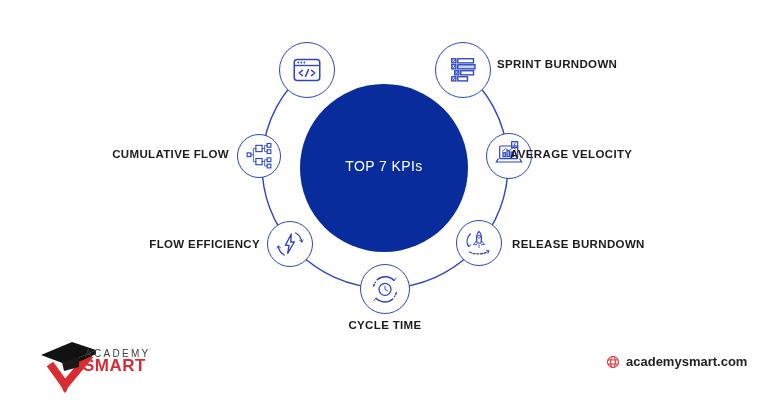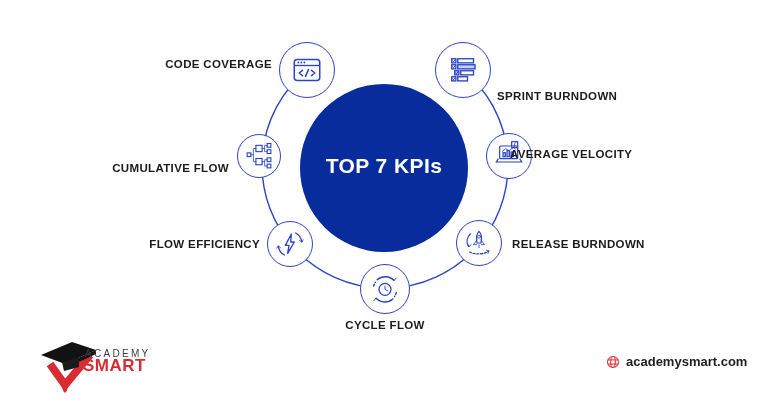--- a/index.html
+++ b/index.html
@@ -7,21 +7,21 @@
        font-family:"Liberation Sans",sans-serif;}
   .canvas{position:absolute;inset:0;background:#ffffff;}
 
   
   .ring-layer{position:absolute;left:0;top:0;z-index:0;}
   .ring-arc{fill:none;stroke:var(--diagram-stroke,#2B44C4);stroke-width:1.4;}
   .center-circle{fill:var(--center-circle,#082C9B);}
 
   
   .center-title{position:absolute;left:384px;top:166px;transform:translate(-50%,-50%);
-    color:#ffffff;font-weight:bold;font-size:21px;letter-spacing:.4px;white-space:nowrap;z-index:2;}
+    color:#ffffff;font-weight:normal;font-size:14px;letter-spacing:.4px;white-space:nowrap;z-index:2;}
 
   
   .node{position:absolute;border-radius:50%;background:#fff;
     border:1.5px solid var(--diagram-stroke,#2B44C4);box-sizing:border-box;
     display:flex;align-items:center;justify-content:center;z-index:1;}
   .n-code{left:279px;top:42px;width:56px;height:56px;}
   .n-sprint{left:435px;top:42px;width:56px;height:56px;}
   .n-cumulative{left:237px;top:134px;width:44px;height:44px;}
   .n-average{left:486px;top:133px;width:46px;height:46px;}
   .n-flow{left:267px;top:221px;width:46px;height:46px;}
@@ -36,22 +36,22 @@
   .icb{fill:none;stroke:var(--diagram-stroke,#2B44C4);stroke-width:1.8;}
   .icc{fill:none;stroke:var(--diagram-stroke,#2B44C4);stroke-width:1.3;
       stroke-linecap:round;stroke-linejoin:round;}
   .icd{fill:none;stroke:var(--diagram-stroke,#2B44C4);stroke-width:2;
       stroke-linecap:round;stroke-linejoin:round;stroke-dasharray:3 2.6;}
 
   
   .kpi-label{position:absolute;font-weight:bold;font-size:11.5px;letter-spacing:.35px;
     color:var(--label-text,#1B1B1B);white-space:nowrap;z-index:2;line-height:14px;}
   .l-code{right:496px;top:57px;}
-  .l-sprint{left:497px;top:57px;margin-top:32px;}
-  .l-cumulative{right:539px;top:161px;}
+  .l-sprint{left:497px;top:57px;}
+  .l-cumulative{right:539px;top:147px;}
   .l-average{left:510px;top:147px;}
   .l-flow{right:508px;top:237px;margin-left:48px;}
   .l-release{left:512px;top:237px;}
   .l-cycle{left:385px;top:318px;transform:translateX(-50%);}
 
   
   .brand{position:absolute;left:38px;top:336px;width:150px;height:60px;z-index:2;}
   .brand-cap{position:absolute;left:0;top:0;}
   .brand-academy{position:absolute;left:47px;top:12px;font-size:10px;font-weight:normal;
     letter-spacing:2.3px;color:var(--brand-dark,#3D3D3D);white-space:nowrap;}
@@ -161,27 +161,26 @@
       <path d="M24,19.8 V24.5 L28,26.6" class="icc"></path>
       <path d="M13,11 A17,17 0 0 1 36.5,11.8" class="ic"></path>
       <polyline points="33.5,8.7 36.9,12.1 39.6,8.6" class="icc"></polyline>
       <path d="M35,38 A17,17 0 0 1 11.5,37.2" class="ic"></path>
       <polyline points="14.5,40.3 11.1,36.9 8.4,40.4" class="icc"></polyline>
       <path d="M8,20 A16,16 0 0 1 10.5,14.5" class="icd"></path>
       <path d="M40,29 A16,16 0 0 1 37.5,34.5" class="icd"></path>
     </svg>
   </div>
 
-  <div class="kpi-label l-code">CODE COVERAGE</div>
   <div class="kpi-label l-sprint">SPRINT BURNDOWN</div>
   <div class="kpi-label l-cumulative">CUMULATIVE FLOW</div>
   <div class="kpi-label l-average">AVERAGE VELOCITY</div>
   <div class="kpi-label l-flow">FLOW EFFICIENCY</div>
   <div class="kpi-label l-release">RELEASE BURNDOWN</div>
-  <div class="kpi-label l-cycle">CYCLE FLOW</div>
+  <div class="kpi-label l-cycle">CYCLE TIME</div>
 
   <div class="brand">
     <svg class="brand-cap" width="60" height="58" viewBox="0 0 60 58">
       <path d="M12,28 L27,49 L52,19" fill="none" stroke="#D92C32" stroke-width="8" stroke-linecap="butt" stroke-linejoin="miter"></path>
       <path d="M27,44 C23.5,49 23.5,54 27,57 C30.5,54 30.5,49 27,44 Z" fill="#D92C32"></path>
       <polygon points="3,19 34,6 58,14 27,28" fill="#121212"></polygon>
       <polygon points="27,28 58,14 58,18 28,32" fill="#121212"></polygon>
       <polygon points="24,26 41,21 41,31 26,35" fill="#1a1a1a"></polygon>
     </svg>
     <div class="brand-academy">ACADEMY</div>

